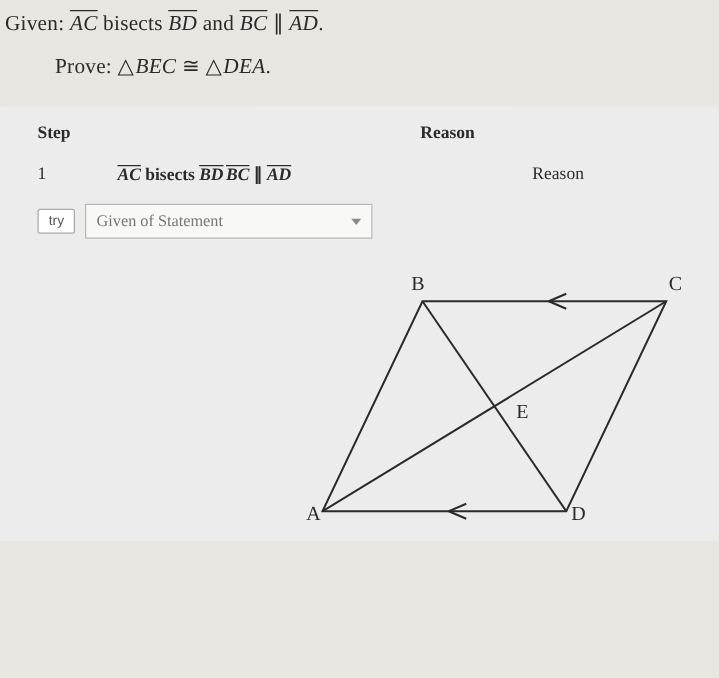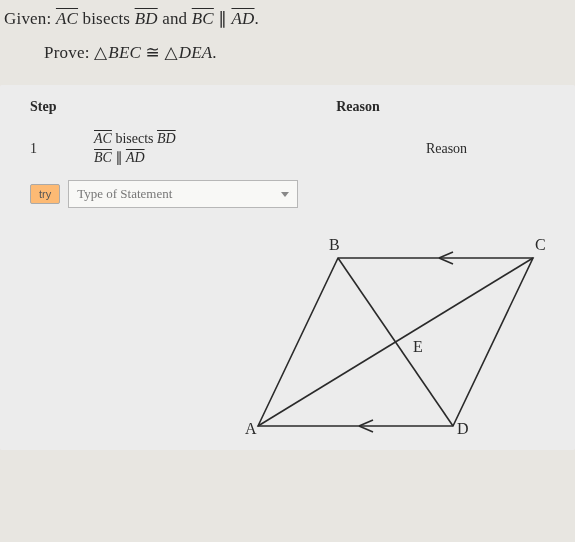--- a/index.html
+++ b/index.html
@@ -26,24 +26,24 @@
     }
     .thead, .trow {
       display: flex;
       align-items: center;
     }
     .thead { font-weight: bold; font-family: Georgia, serif; font-size: 14px; padding: 4px 0 10px 0; gap: 23px; }
     .col-step { width: 90px; padding-left: 26px; }
     .col-stmt { width: 200px; text-align: center; }
     .col-reason { flex: 1; padding-left: 28px; text-align: center; }
     .trow { font-size: 14px; padding: 6px 0; }
-    .stmt-lines { display: flex; flex-direction: column; align-items: flex-start; gap: 2px; font-family: Georgia, serif; }
+    .stmt-lines { display: flex; flex-direction: row; align-items: flex-end; gap: 2px; font-family: Georgia, serif; font-weight: bold; }
     .input-row { display:flex; align-items:center; gap:8px; padding: 8px 0 4px 26px; }
     .try-btn {
-      border: 1px solid #aaa; background: #fdba74; font-size: 11px;
+      border: 1px solid #aaa; background: #ffffff; font-size: 11px;
       padding: 3px 8px; border-radius: 2px; color:#555; cursor:pointer;
       font-family: Arial, sans-serif;
     }
     .stmt-input {
       display:flex; align-items:center; justify-content:space-between;
       border: 1px solid #b7b7b7; background:#f8f8f6; width: 230px; height:28px;
       padding: 0 8px; color:#777; font-size:13px; cursor:pointer;
       font-family: Georgia, serif;
     }
     .chev { width:0; height:0; border-left:4px solid transparent; border-right:4px solid transparent; border-top:5px solid #888; }
@@ -72,21 +72,21 @@
     <div class="col-step">1</div>
     <div class="col-stmt stmt-lines">
       <div><span class="overline">AC</span><span> bisects </span><span class="overline">BD</span></div>
       <div><span class="overline">BC</span> <span class="para"></span> <span class="overline">AD</span></div>
     </div>
     <div class="col-reason">Reason</div>
   </div>
   <div class="input-row">
     <button class="try-btn">try</button>
     <div class="stmt-input">
-      <span>Type of Statement</span>
+      <span>Given of Statement</span>
       <span class="chev"></span>
     </div>
   </div>
 
   <div class="diagram">
     <svg viewBox="0 0 320 220">
       <g stroke="#2a2a2a" stroke-width="1.6" fill="none">
         <polygon points="25,200 105,32 300,32 220,200"></polygon>
         <line x1="25" y1="200" x2="300" y2="32"></line>
         <line x1="105" y1="32" x2="220" y2="200"></line>

